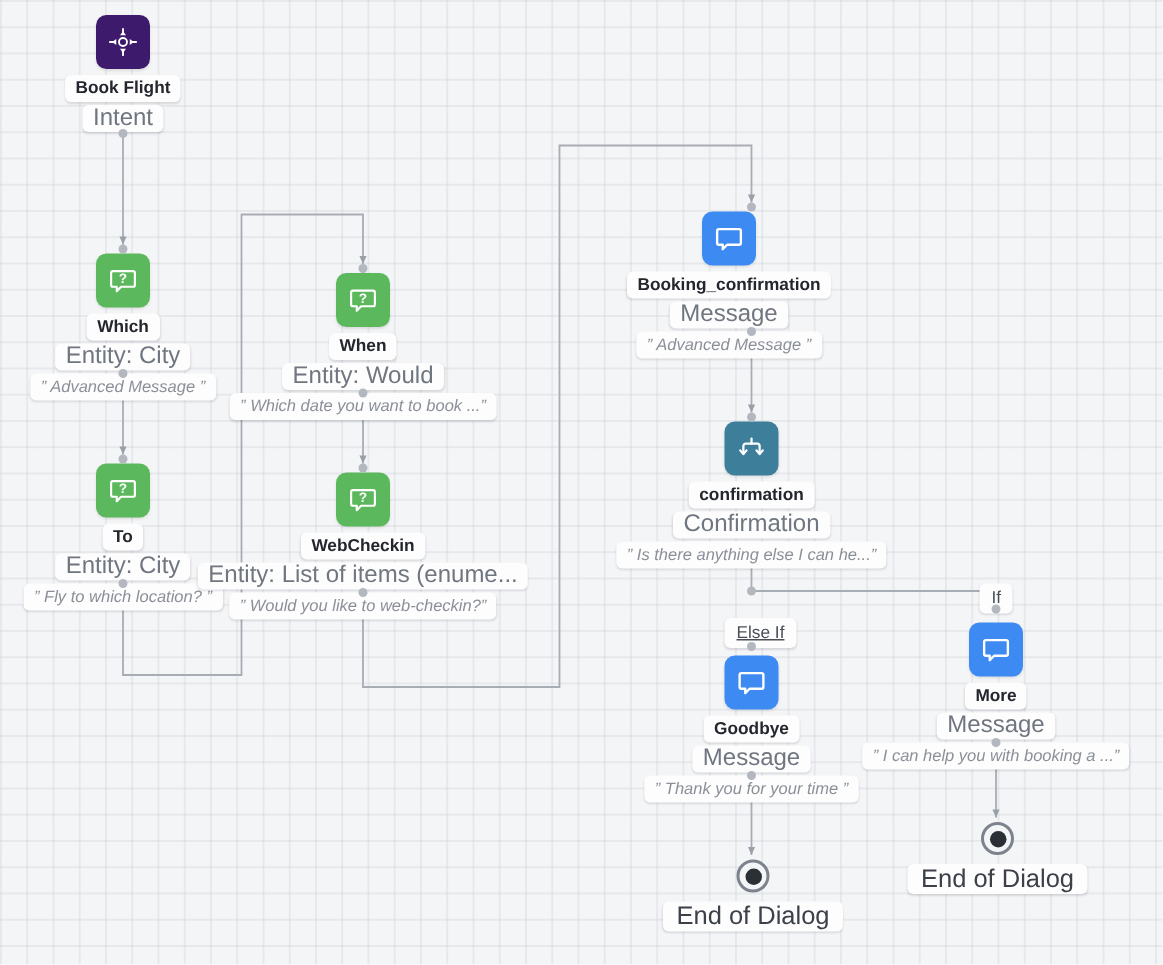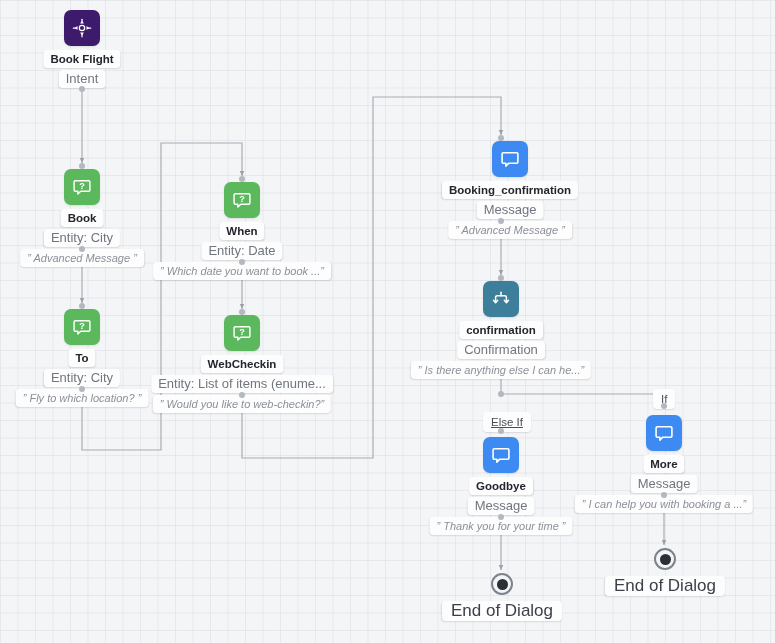--- a/index.html
+++ b/index.html
@@ -32,21 +32,21 @@
 
   .chip {
     position: absolute;
     left: 50%;
     transform: translateX(-50%);
     background: #fdfdfe;
     border-radius: 4px;
     white-space: nowrap;
     padding: 2px 7px;
     box-shadow: 0 1px 1.5px rgba(20,25,40,0.13);
-    font-size: 13px;
+    font-size: 16px;
     line-height: 14px;
     color: #3c4048;
   }
   .chip-title { font-weight: bold; color: #23262c; top: 40px; font-size: 11.5px; }
   .chip-type  { color: #70767f; top: 60px; }
   .chip-quote { color: #8b9098; font-style: italic; top: 80px; font-size: 11px; }
 
   .branch-chip {
     position: absolute;
     background: #fdfdfe;
@@ -148,21 +148,21 @@
 
   <div class="node" style="left:64px; top:169px; width:36px;">
     <div class="node-icon" style="background:#5cb85c;">
       <span>
         <svg width="20" height="20" viewBox="0 0 24 24">
           <path d="M4 4.5 H20 A1.5 1.5 0 0 1 21.5 6 V15.5 A1.5 1.5 0 0 1 20 17 H10.5 L7 20.5 V17 H4 A1.5 1.5 0 0 1 2.5 15.5 V6 A1.5 1.5 0 0 1 4 4.5 Z" fill="none" stroke="#ffffff" stroke-width="1.7" stroke-linejoin="round"></path>
           <text x="12" y="14.4" font-family="Liberation Sans, sans-serif" font-size="11" font-weight="bold" fill="#ffffff" text-anchor="middle">?</text>
         </svg>
       </span>
     </div>
-    <div class="chip chip-title">Book</div>
+    <div class="chip chip-title">Which</div>
     <div class="chip chip-type">Entity: City</div>
     <div class="chip chip-quote">” Advanced Message ”</div>
   </div>
   <div class="port" style="left:79px; top:163px;"></div>
   <div class="port" style="left:79px; top:246px;"></div>
 
   <div class="node" style="left:64px; top:309px; width:36px;">
     <div class="node-icon" style="background:#5cb85c;">
       <span>
         <svg width="20" height="20" viewBox="0 0 24 24">
@@ -181,21 +181,21 @@
   <div class="node" style="left:224px; top:182px; width:36px;">
     <div class="node-icon" style="background:#5cb85c;">
       <span>
         <svg width="20" height="20" viewBox="0 0 24 24">
           <path d="M4 4.5 H20 A1.5 1.5 0 0 1 21.5 6 V15.5 A1.5 1.5 0 0 1 20 17 H10.5 L7 20.5 V17 H4 A1.5 1.5 0 0 1 2.5 15.5 V6 A1.5 1.5 0 0 1 4 4.5 Z" fill="none" stroke="#ffffff" stroke-width="1.7" stroke-linejoin="round"></path>
           <text x="12" y="14.4" font-family="Liberation Sans, sans-serif" font-size="11" font-weight="bold" fill="#ffffff" text-anchor="middle">?</text>
         </svg>
       </span>
     </div>
     <div class="chip chip-title">When</div>
-    <div class="chip chip-type">Entity: Date</div>
+    <div class="chip chip-type">Entity: Would</div>
     <div class="chip chip-quote">” Which date you want to book ...”</div>
   </div>
   <div class="port" style="left:239px; top:176px;"></div>
   <div class="port" style="left:239px; top:259px;"></div>
 
   <div class="node" style="left:224px; top:315px; width:36px;">
     <div class="node-icon" style="background:#5cb85c;">
       <span>
         <svg width="20" height="20" viewBox="0 0 24 24">
           <path d="M4 4.5 H20 A1.5 1.5 0 0 1 21.5 6 V15.5 A1.5 1.5 0 0 1 20 17 H10.5 L7 20.5 V17 H4 A1.5 1.5 0 0 1 2.5 15.5 V6 A1.5 1.5 0 0 1 4 4.5 Z" fill="none" stroke="#ffffff" stroke-width="1.7" stroke-linejoin="round"></path>
@@ -203,21 +203,21 @@
         </svg>
       </span>
     </div>
     <div class="chip chip-title">WebCheckin</div>
     <div class="chip chip-type">Entity: List of items (enume...</div>
     <div class="chip chip-quote">” Would you like to web-checkin?”</div>
   </div>
   <div class="port" style="left:239px; top:309px;"></div>
   <div class="port" style="left:239px; top:392px;"></div>
 
-  <div class="node" style="left:492px; top:141px; width:36px;">
+  <div class="node" style="left:468px; top:141px; width:36px;">
     <div class="node-icon" style="background:#3d8bf2;">
       <span>
         <svg width="20" height="20" viewBox="0 0 24 24">
           <path d="M4 4.5 H20 A1.5 1.5 0 0 1 21.5 6 V15.5 A1.5 1.5 0 0 1 20 17 H10.5 L7 20.5 V17 H4 A1.5 1.5 0 0 1 2.5 15.5 V6 A1.5 1.5 0 0 1 4 4.5 Z" fill="none" stroke="#ffffff" stroke-width="1.9" stroke-linejoin="round"></path>
         </svg>
       </span>
     </div>
     <div class="chip chip-title">Booking_confirmation</div>
     <div class="chip chip-type">Message</div>
     <div class="chip chip-quote">” Advanced Message ”</div>

